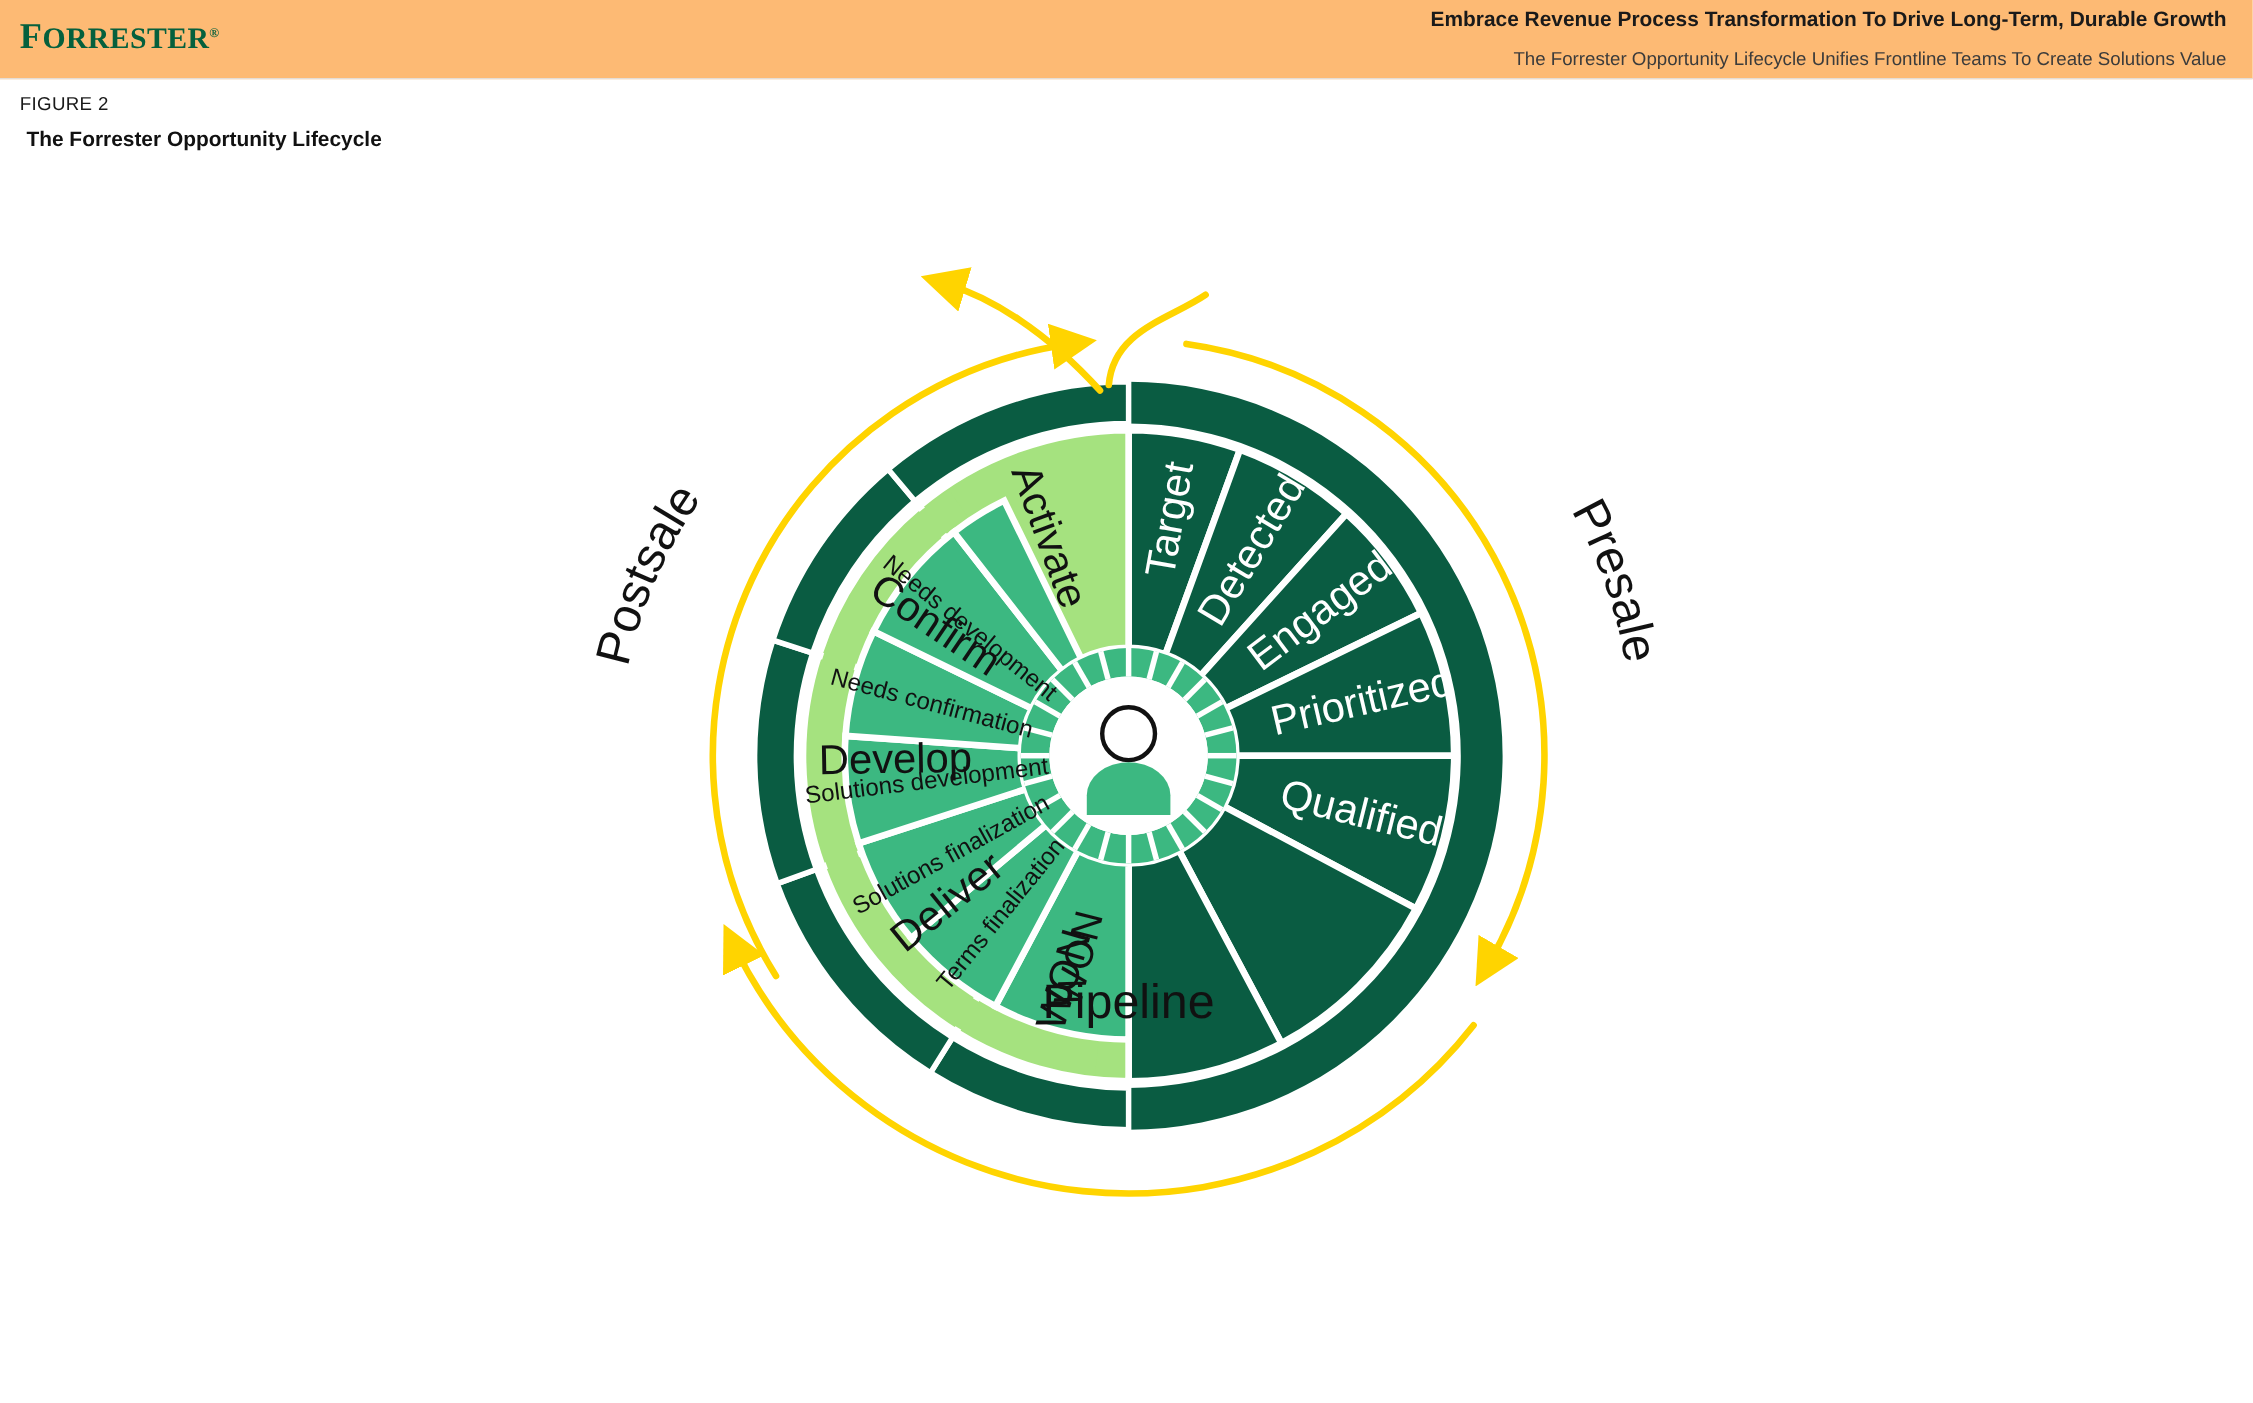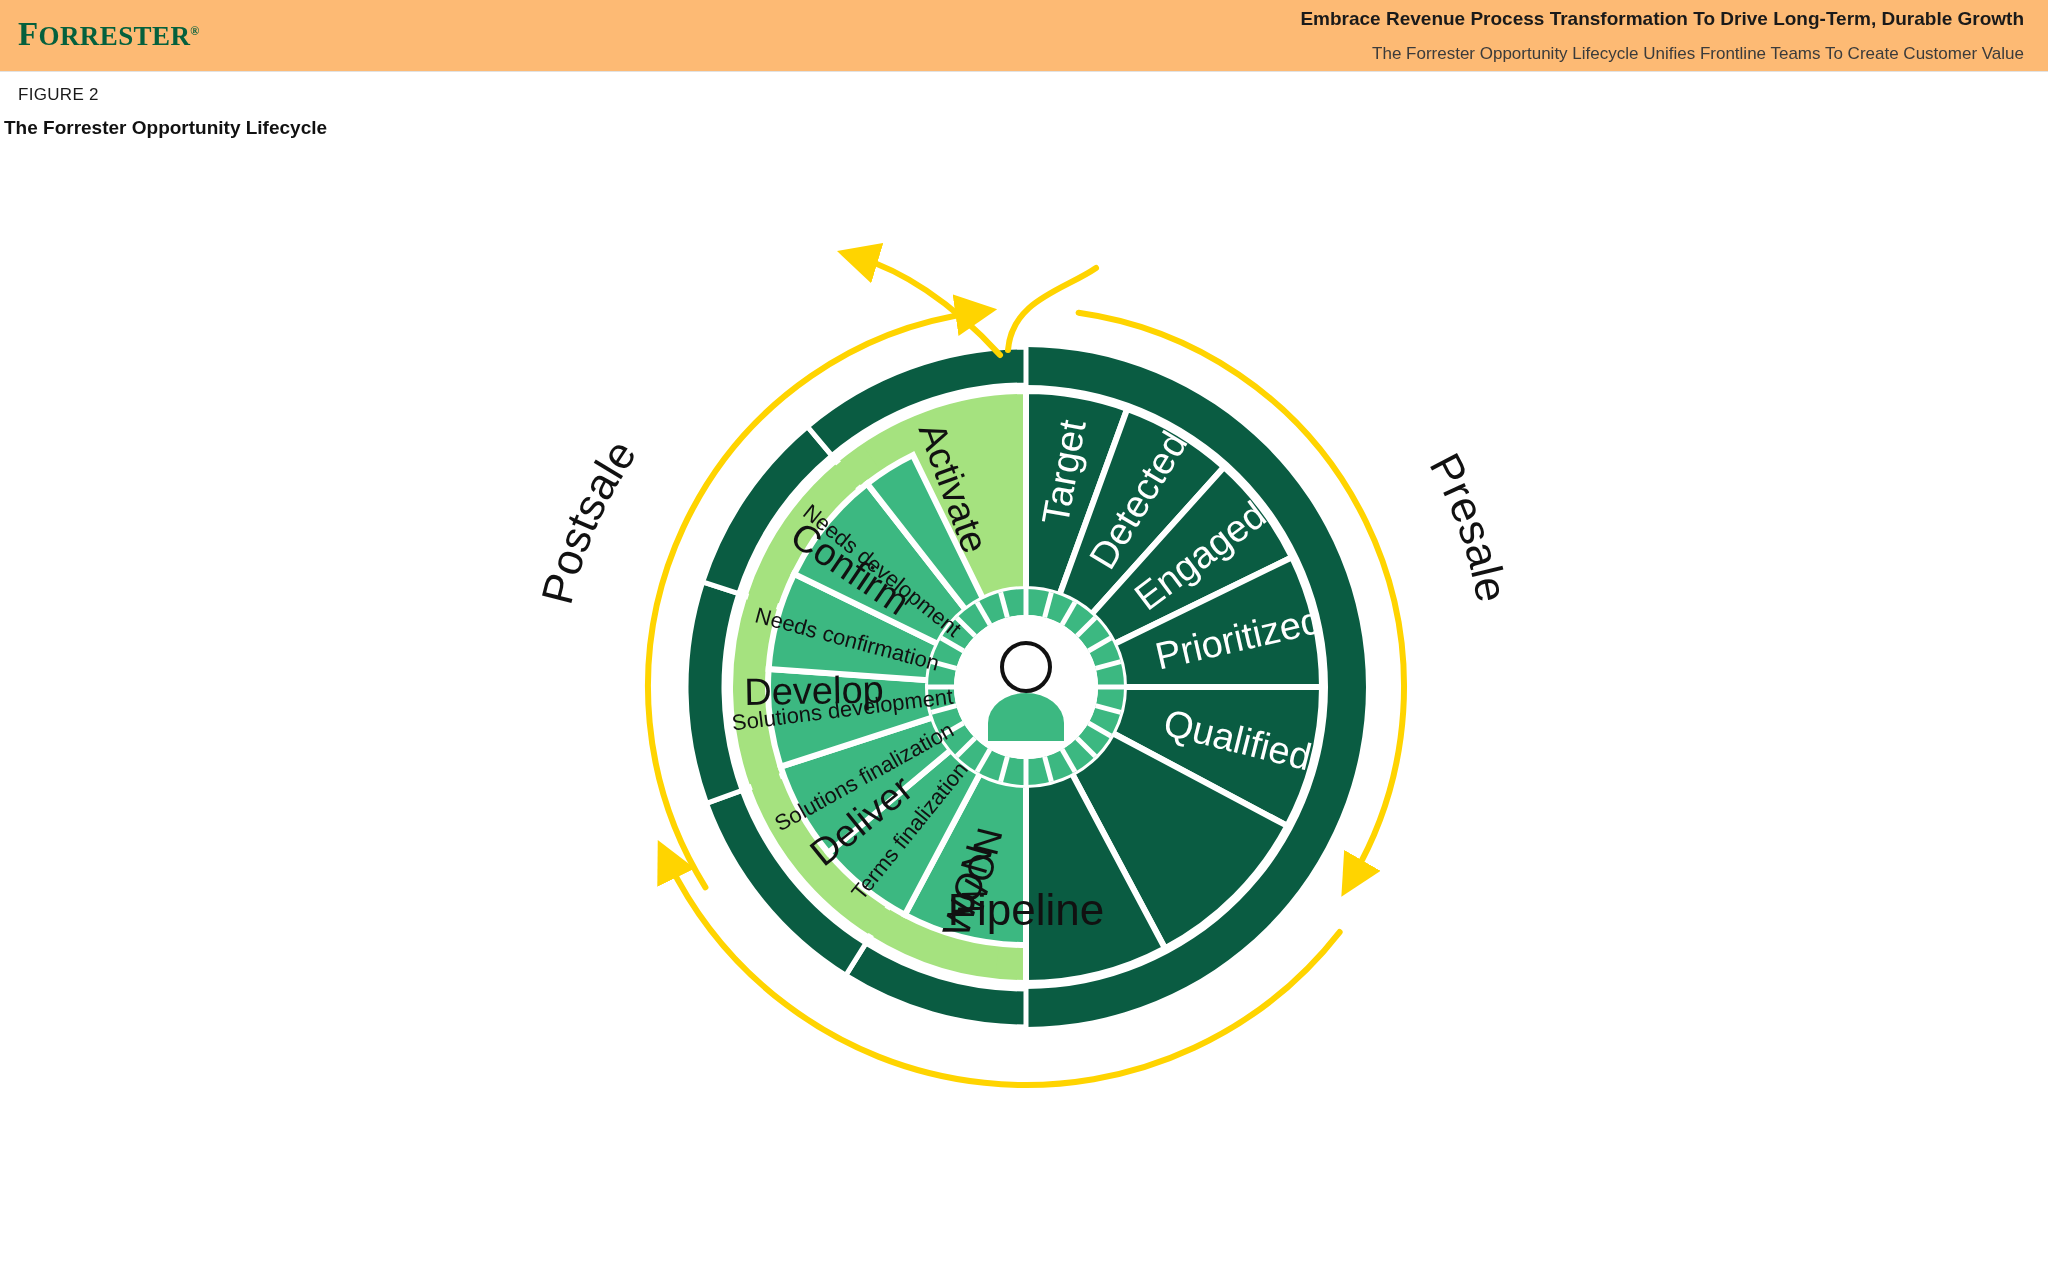--- a/index.html
+++ b/index.html
@@ -58,21 +58,21 @@
 
   .fig-label {
     position: absolute;
     left: 18px; top: 85px;
     font-size: 17px;
     color: #1a1a1a;
     letter-spacing: 0.3px;
   }
   .fig-title {
     position: absolute;
-    left: 4px; top: 117px;
+    left: 24px; top: 117px;
     font-size: 19px;
     font-weight: bold;
     color: #111111;
   }
 
   
   #wheel-wrap {
     position: absolute;
     left: 0; top: 150px;
     width: 2048px;
@@ -92,21 +92,21 @@
 </head>
 <body>
 
 <div id="page">
 
   <div class="topbar">
     <div class="brand">
       <span class="cap">F</span><span>ORRESTER</span><span class="reg">®</span>
     </div>
     <div class="hdr-title">Embrace Revenue Process Transformation To Drive Long-Term, Durable Growth</div>
-    <div class="hdr-sub">The Forrester Opportunity Lifecycle Unifies Frontline Teams To Create Customer Value</div>
+    <div class="hdr-sub">The Forrester Opportunity Lifecycle Unifies Frontline Teams To Create Solutions Value</div>
   </div>
 
   <div class="fig-label">FIGURE 2</div>
   <div class="fig-title">The Forrester Opportunity Lifecycle</div>
 
   <div id="wheel-wrap">
     <svg class="wheel" width="2048" height="1030" viewBox="0 0 2048 1030">
       <defs>
         <marker id="arrowY" markerWidth="7" markerHeight="7" refX="3" refY="3.5" orient="auto" markerUnits="strokeWidth">
           <path d="M0,0 L7,3.5 L0,7 z" fill="#ffd400"></path>

